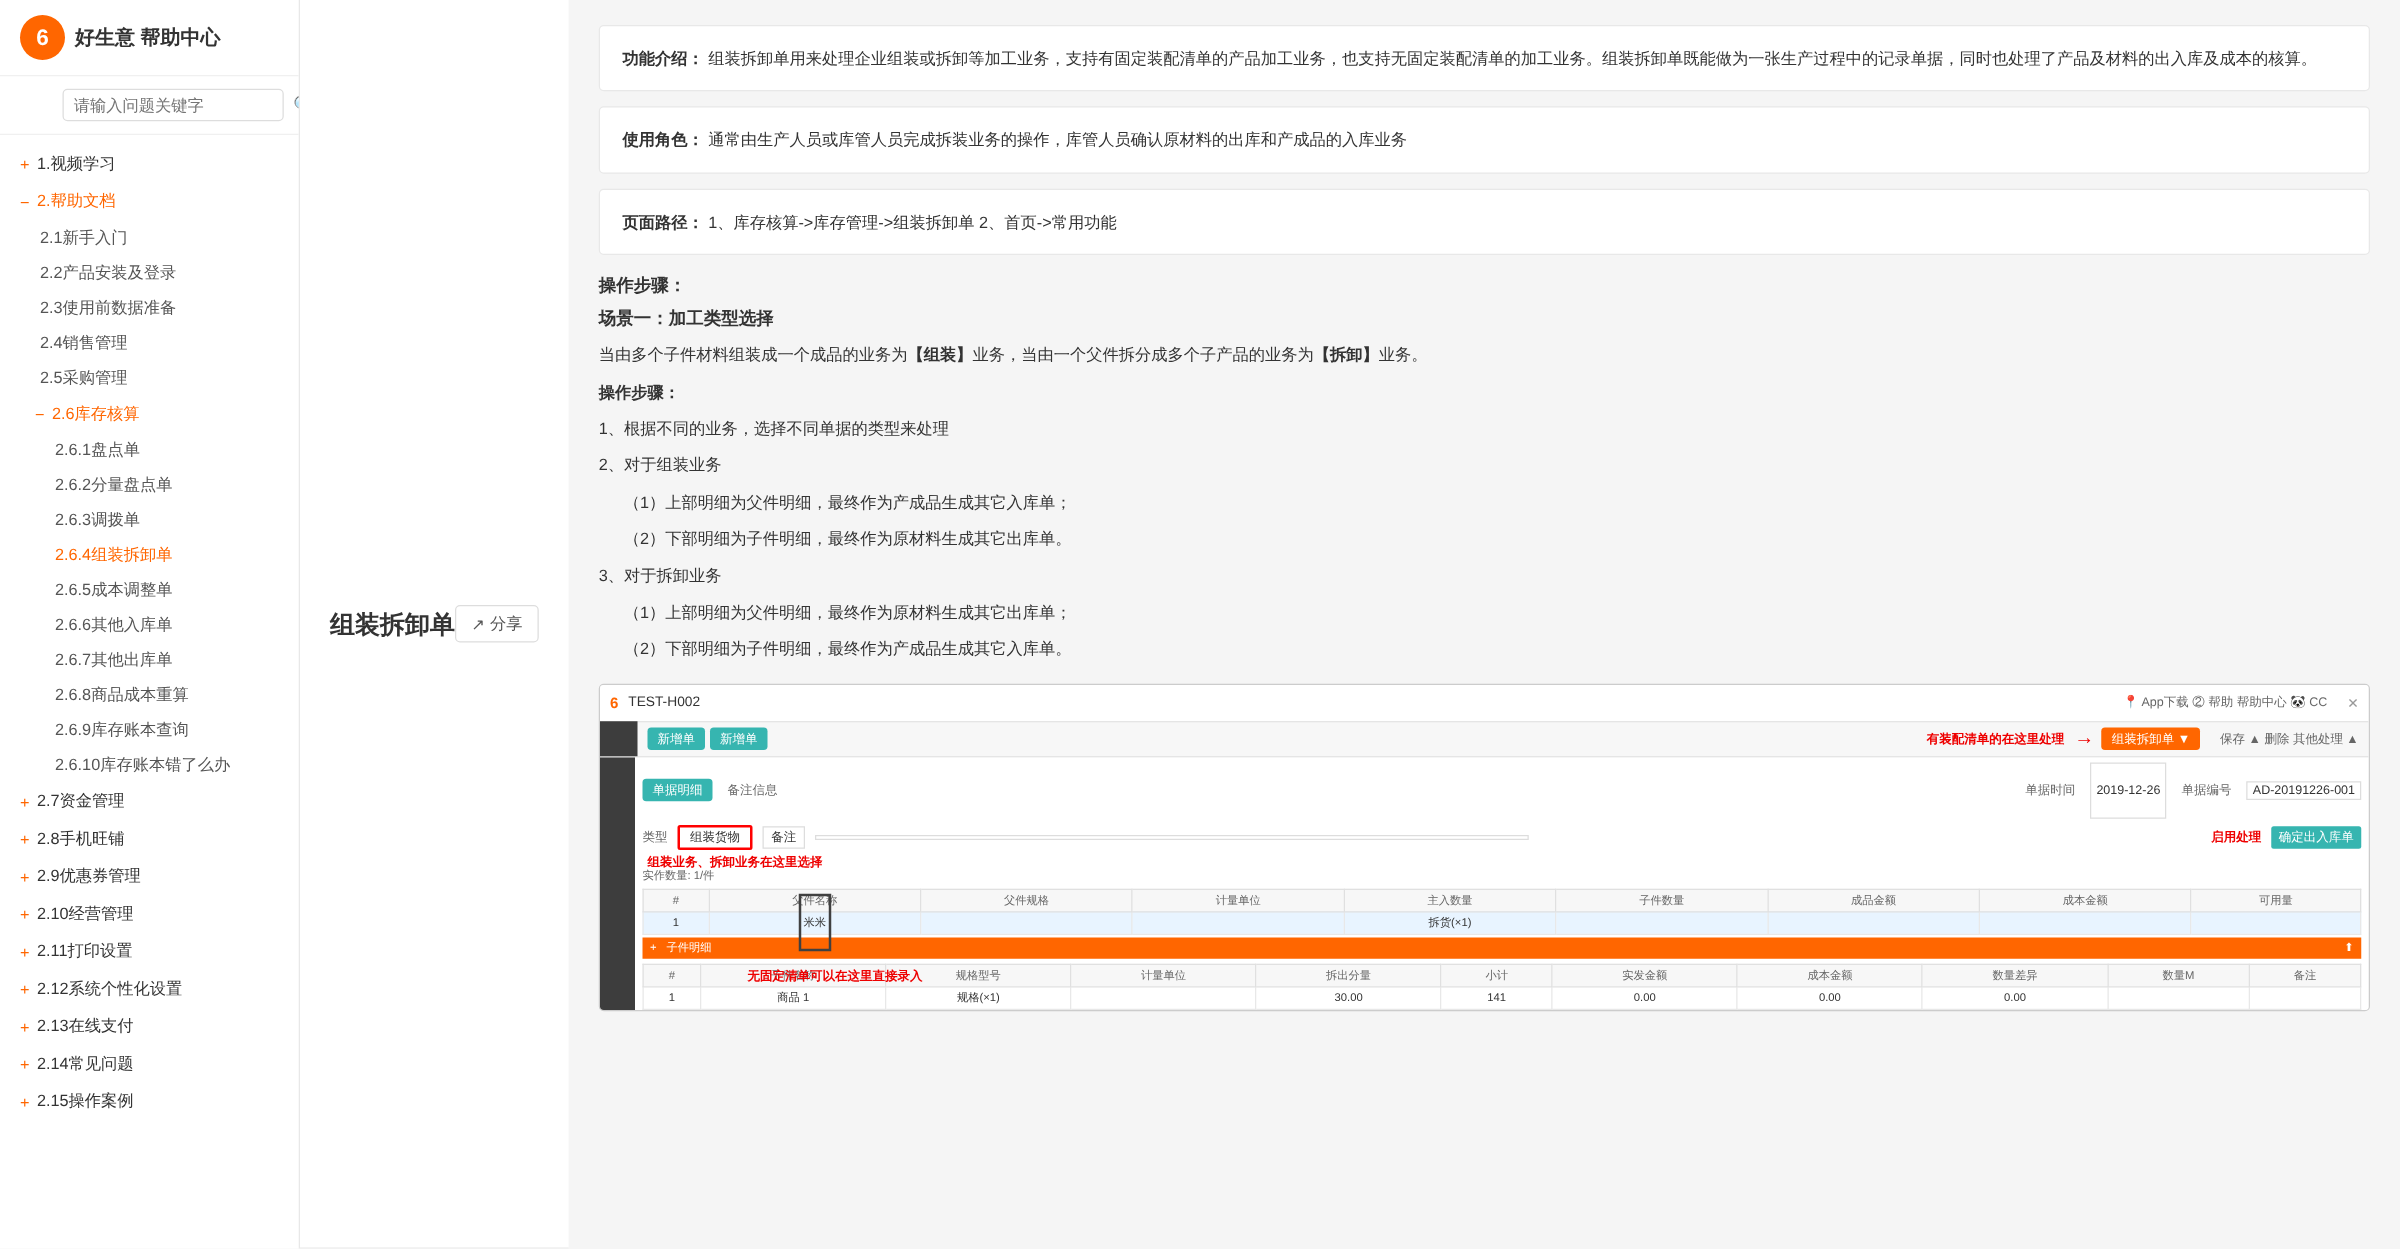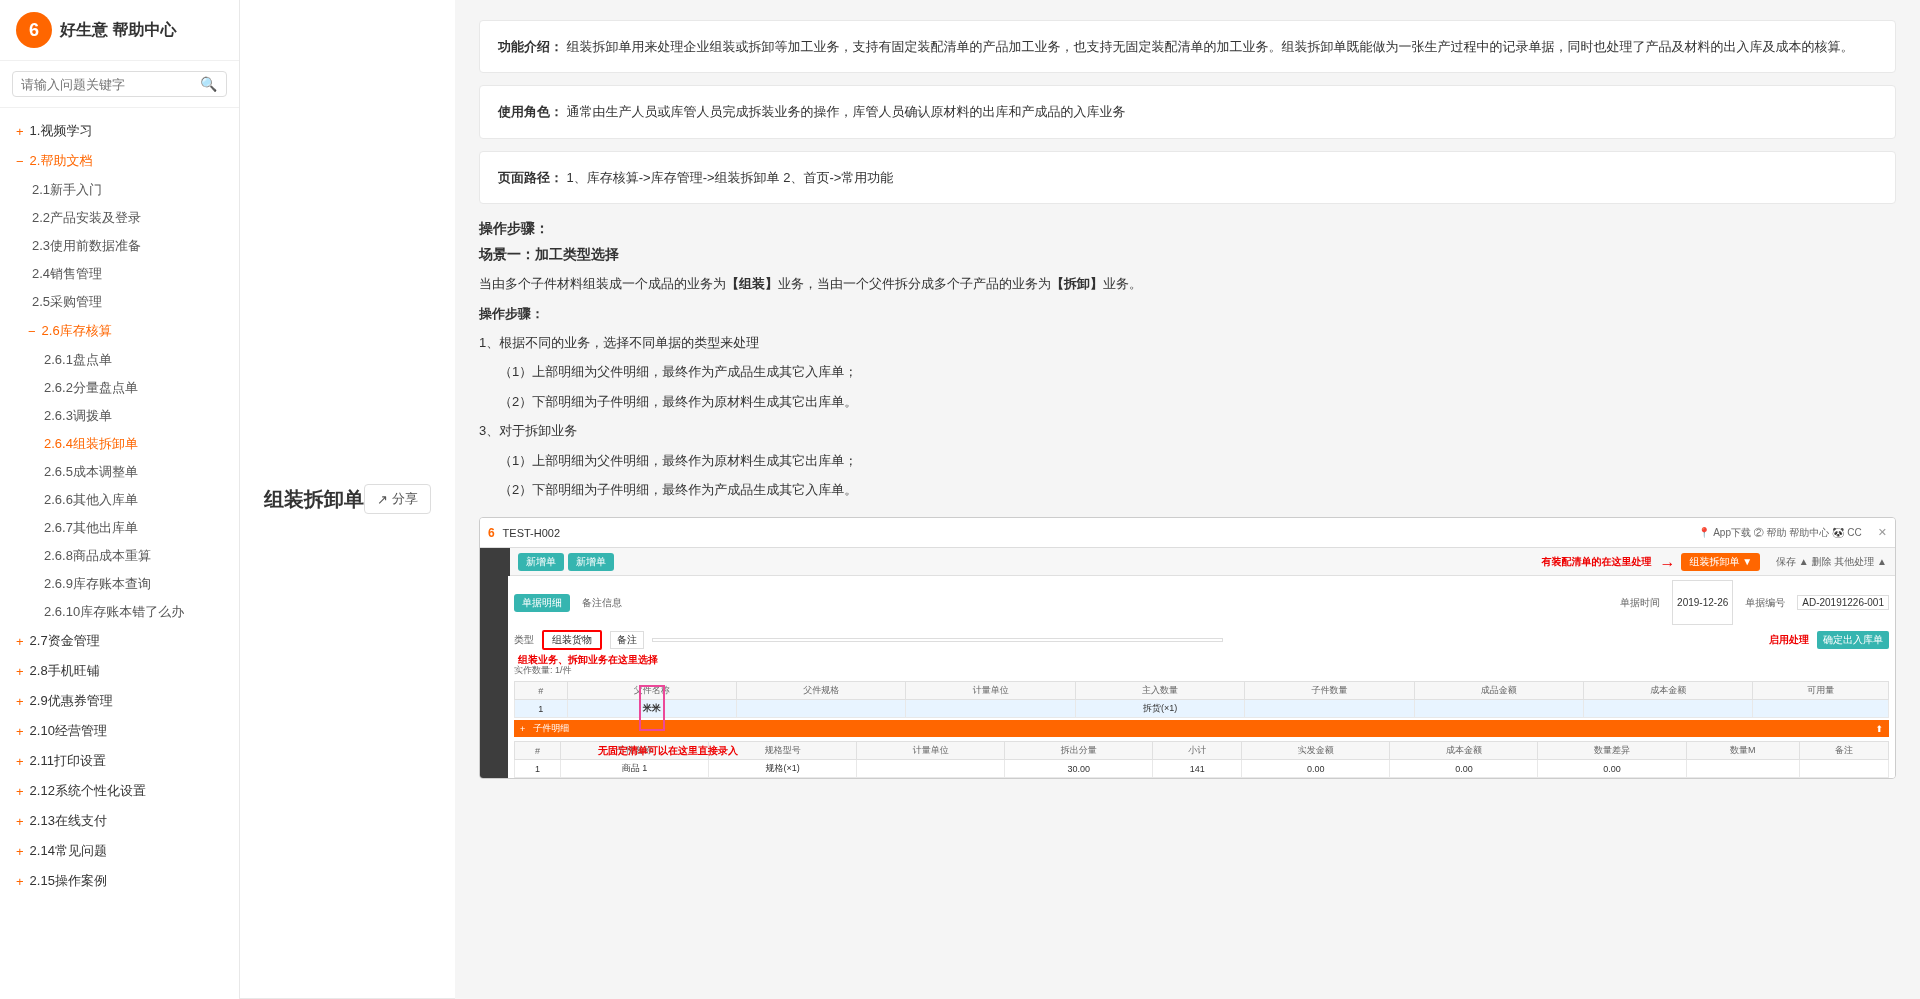--- a/index.html
+++ b/index.html
@@ -37,20 +37,21 @@
       padding: 10px 12px;
       border-bottom: 1px solid #f0f0f0;
     }
     .search-box {
       display: flex;
       align-items: center;
       border: 1px solid #ddd;
       border-radius: 4px;
       padding: 4px 8px;
       background: #fff;
+      margin-left: 38px;
     }
     .search-box input {
       border: none; outline: none; font-size: 13px; color: #999; flex: 1; background: transparent;
     }
     .search-icon { color: #999; font-size: 14px; cursor: pointer; }
 
     .nav-list {
       flex: 1;
       overflow-y: auto;
       padding: 8px 0;
@@ -336,20 +337,21 @@
 
     <div class="section-title">操作步骤：</div>
 
     <div class="scene-title">场景一：加工类型选择</div>
     <div class="body-text">
       当由多个子件材料组装成一个成品的业务为<b>【组装】</b>业务，当由一个父件拆分成多个子产品的业务为<b>【拆卸】</b>业务。
     </div>
 
     <div class="body-text"><b>操作步骤：</b></div>
     <div class="body-text">1、根据不同的业务，选择不同单据的类型来处理</div>
+    <div class="body-text">2、对于组装业务</div>
     <div class="body-text indent1">（1）上部明细为父件明细，最终作为产成品生成其它入库单；</div>
     <div class="body-text indent1">（2）下部明细为子件明细，最终作为原材料生成其它出库单。</div>
     <div class="body-text">3、对于拆卸业务</div>
     <div class="body-text indent1">（1）上部明细为父件明细，最终作为原材料生成其它出库单；</div>
     <div class="body-text indent1">（2）下部明细为子件明细，最终作为产成品生成其它入库单。</div>
 
     <div class="screenshot-container">
       <div class="app-screenshot">
 
         <div class="app-titlebar">
@@ -419,21 +421,21 @@
                   <th>主入数量</th>
                   <th>子件数量</th>
                   <th>成品金额</th>
                   <th>成本金额</th>
                   <th>可用量</th>
                 </tr>
               </thead>
               <tbody>
                 <tr class="selected-row">
                   <td>1</td>
-                  <td><span style="border:2px solid #ec4899;padding:16px 2px;font-weight:bold;">米米</span></td>
+                  <td><span style="border:2px solid #404040;padding:16px 2px;">米米</span></td>
                   <td></td>
                   <td></td>
                   <td>拆货(×1)</td>
                   <td></td>
                   <td></td>
                   <td></td>
                   <td></td>
                 </tr>
               </tbody>
             </table>

